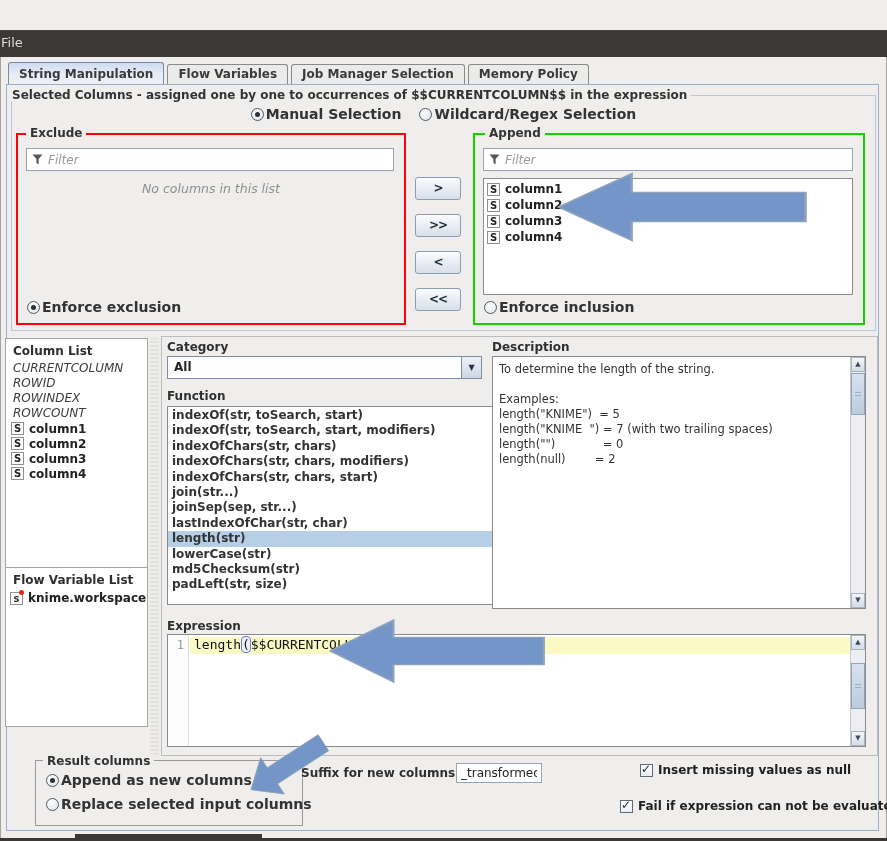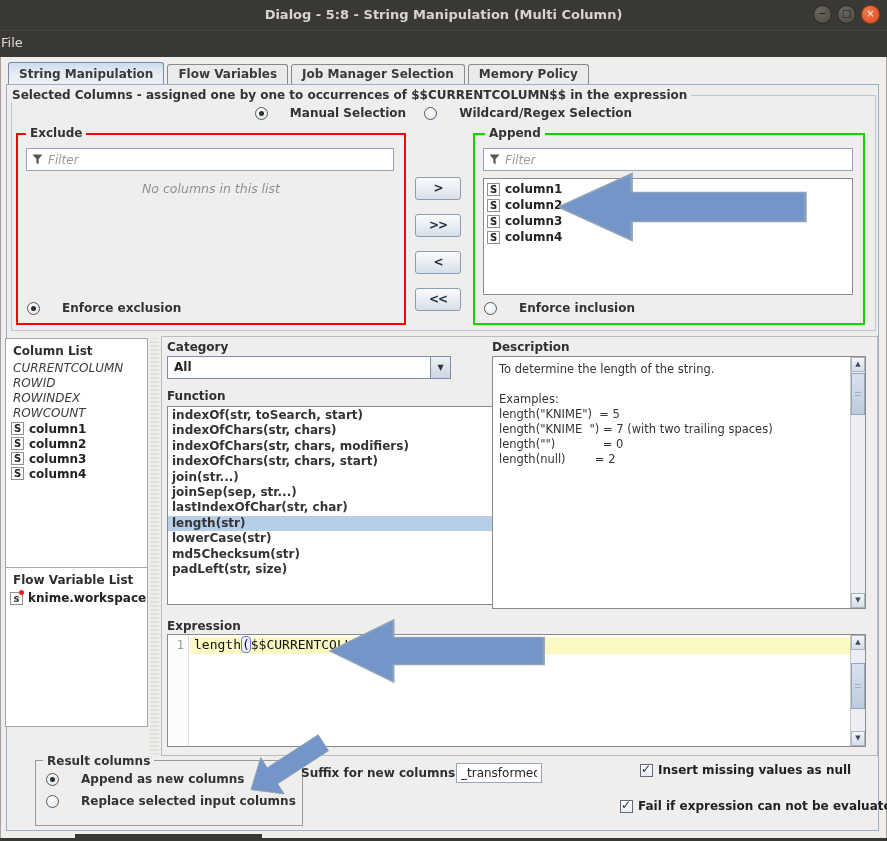--- a/index.html
+++ b/index.html
@@ -21,21 +21,21 @@
   .tab{height:20px;border:1px solid #898989;border-bottom:none;border-radius:3px 3px 0 0;background:#ebebe9;margin-right:3px;padding:2px 10px 0;font-size:12px;font-weight:bold;color:#3a3a3a;white-space:nowrap}
   .tab.active{height:23px;padding-top:4px;background:linear-gradient(#cddcf0 0%,#e9eef5 55%,#eceff3 100%);border-color:#768ba5}
   .tabpanel{position:absolute;left:6px;top:84px;width:873px;height:747px;border:1px solid #99b0cc;background:#efeeec}
 
   
   .sel-panel{position:absolute;left:11px;top:95px;width:865px;height:236px;border:1px solid #b9c7da}
   .panel-label{position:absolute;font-size:12px;font-weight:bold;color:#333;background:#efeeec;padding:0 4px;white-space:nowrap}
   #sel-title{left:10px;top:88px;padding-left:2px}
   .mode-row{position:absolute;left:11px;top:106px;width:865px;display:flex;justify-content:center;gap:18px}
 
-  .radio{display:flex;align-items:center;gap:22px;font-size:12px;font-weight:bold;color:#333;white-space:nowrap;cursor:default}
+  .radio{display:flex;align-items:center;gap:2px;font-size:14px;font-weight:bold;color:#333;white-space:nowrap;cursor:default}
   .rdot{width:13px;height:13px;border-radius:50%;border:1px solid #4f5a66;background:radial-gradient(circle at 35% 30%,#ffffff,#dde2e8);position:relative;flex:0 0 auto}
   .radio.selected .rdot::after{content:"";position:absolute;left:3px;top:3px;width:5px;height:5px;border-radius:50%;background:#2a2f35}
 
   .exclude{position:absolute;left:16px;top:133px;width:390px;height:192px;border:2px solid #fb0007}
   .include{position:absolute;left:473px;top:133px;width:392px;height:192px;border:2px solid #15d100}
   #exclude-label{left:26px;top:126px}
   #include-label{left:485px;top:126px}
 
   .filter{position:absolute;height:23px;background:#fff;border:1px solid #95a4b8;display:flex;align-items:center;padding:0 5px;gap:5px}
   .exclude .filter{left:8px;top:13px;width:368px}
@@ -65,21 +65,21 @@
   .fv-icon::after{content:"";position:absolute;right:-2px;top:-3px;width:5px;height:5px;border-radius:50%;background:#e3261d}
   .splitter{position:absolute;left:5px;top:586px;width:143px;height:9px;display:flex;align-items:center;background:#e8e6e2;border:1px solid #bbb;border-top:none}
   .splitter .tri{font-size:6px;color:#4466aa;line-height:6px;padding:0 1px}
   .splitter .hatch{flex:1;height:5px;margin:0 2px;background:repeating-linear-gradient(90deg,#cfcdc9 0 2px,#efeeec 2px 4px)}
   .vdivider{position:absolute;left:150px;top:338px;width:9px;height:417px;background:repeating-linear-gradient(0deg,#e3e1dd 0 2px,#efeeec 2px 4px)}
 
   
   .center-panel{position:absolute;left:161px;top:336px;width:717px;height:420px;border:1px solid #bcbcbc}
   .label{position:absolute;font-size:12px;font-weight:bold;color:#2f2f2f;white-space:nowrap}
   #category-label{left:167px;top:340px}
-  .combo{position:absolute;left:167px;top:356px;width:284px;height:23px;border:1px solid #7e8ea6;background:#fff;display:flex;cursor:default}
+  .combo{position:absolute;left:167px;top:356px;width:315px;height:23px;border:1px solid #7e8ea6;background:#fff;display:flex;cursor:default}
   .combo-text{flex:1;font-size:12px;font-weight:bold;color:#222;padding:3px 6px}
   .combo-btn{width:20px;border-left:1px solid #7e8ea6;background:linear-gradient(#eef2f6,#ccd6e3);text-align:center;font-size:8px;color:#2a3442;line-height:21px}
   #function-label{left:167px;top:389px}
   .fn-list{position:absolute;left:167px;top:406px;width:374px;height:199px;background:#fff;border:1px solid #8a8a8a;overflow:hidden}
   .fn-rows{position:absolute;left:0;top:1px;right:15px;bottom:0;overflow:hidden}
   .fn-row{height:15.4px;line-height:15.4px;padding-left:4px;font-size:12px;font-weight:bold;color:#333;white-space:nowrap;overflow:hidden}
   .fn-row.selected{background:#b6cee6}
 
   .sb{position:absolute;right:0;top:0;bottom:0;width:15px;background:#eceef1;border-left:1px solid #c8c8c8}
   .sb-btn{position:absolute;left:0;width:14px;height:15px;background:linear-gradient(#f4f6f8,#d5dde6);border:1px solid #a9b4c3;text-align:center;font-size:7px;color:#3c4a60;line-height:13px;cursor:default}
@@ -124,37 +124,20 @@
   .arrow-svg polygon{fill:#7495c8;stroke:#8ea2ba;stroke-width:1}
 
   .strip1{position:absolute;left:75px;top:834px;width:187px;height:7px;background:#3a3834}
   .strip2{position:absolute;left:0;top:838px;width:887px;height:3px;background:#3a3834}
 </style>
 </head>
 <body>
 
 <div class="screen">
 
-  <div class="titlebar">
-    <div class="window-title">Dialog - 5:8 - String Manipulation (Multi Column)</div>
-    <div class="winbtns">
-
-        <div class="winbtn">
-          <span>−</span>
-        </div>
-
-        <div class="winbtn">
-          <span>□</span>
-        </div>
-
-        <div class="winbtn close">
-          <span>×</span>
-        </div>
-      </div>
-  </div>
 
   <div class="menubar"></div>
   <span class="menu-file">File</span>
 
   <div class="edge" style="left:0"></div>
   <div class="edge" style="left:886px"></div>
 
   <div class="tabbar">
 
       <div class="tab active">
@@ -315,20 +298,21 @@
     <span class="combo-text">All</span>
     <span class="combo-btn">▼</span>
   </div>
 
   <div class="label" id="function-label">Function</div>
   <div class="fn-list">
     <div class="fn-rows">
 
         <div class="fn-row">indexOf(str, toSearch, start)</div>
 
+        <div class="fn-row">indexOf(str, toSearch, start, modifiers)</div>
 
         <div class="fn-row">indexOfChars(str, chars)</div>
 
         <div class="fn-row">indexOfChars(str, chars, modifiers)</div>
 
         <div class="fn-row">indexOfChars(str, chars, start)</div>
 
 
         <div class="fn-row">join(str...)</div>
 

